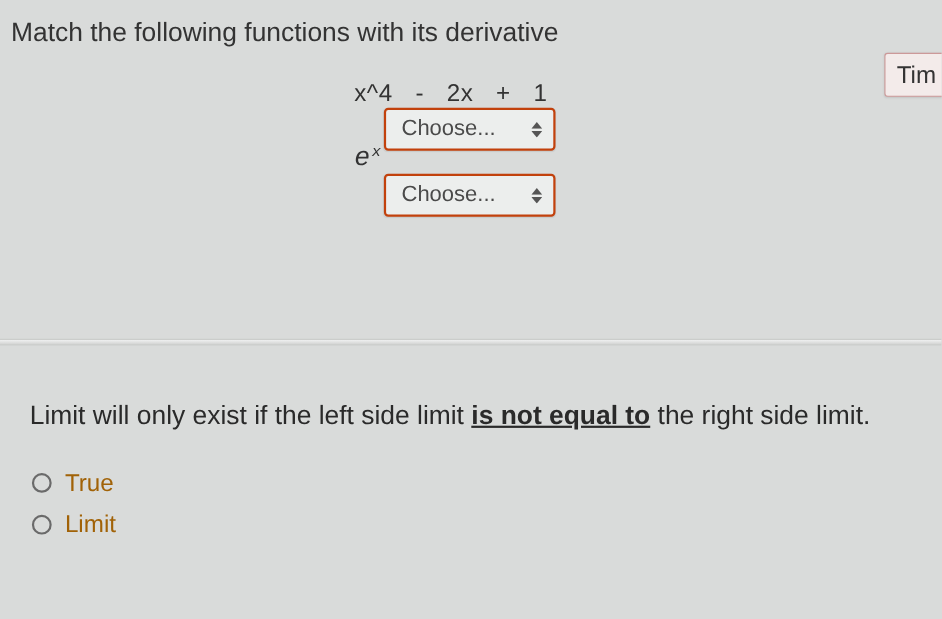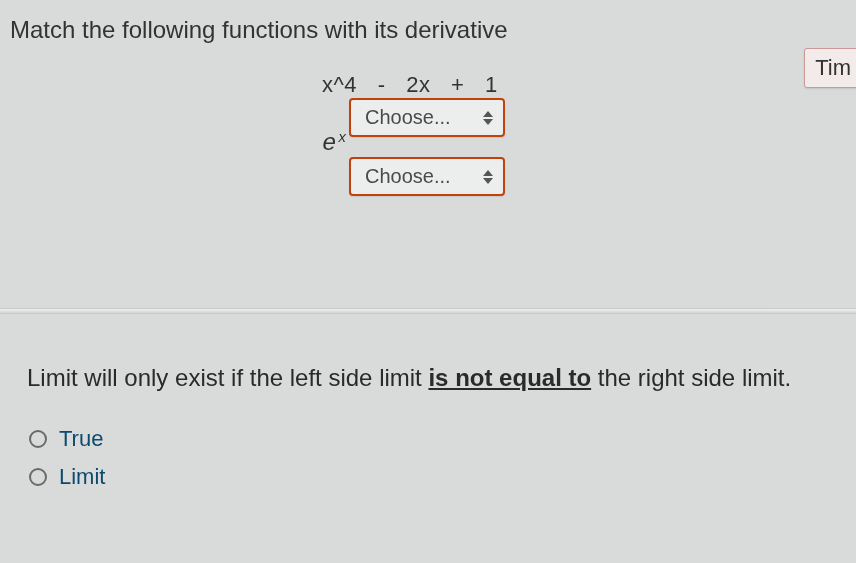--- a/index.html
+++ b/index.html
@@ -100,21 +100,21 @@
   }
   .select-one {
     font-size: 22px;
     margin-bottom: 14px;
   }
   .option {
     display: flex;
     align-items: center;
     font-size: 22px;
     margin: 6px 0 12px 2px;
-    color: #0c4a6e;
+    color: #a16207;
     cursor: pointer;
   }
   .radio {
     width: 18px; height: 18px;
     border: 2px solid #6a6a6a;
     border-radius: 50%;
     margin-right: 12px;
     background: transparent;
     display: inline-block;
     flex-shrink: 0;

